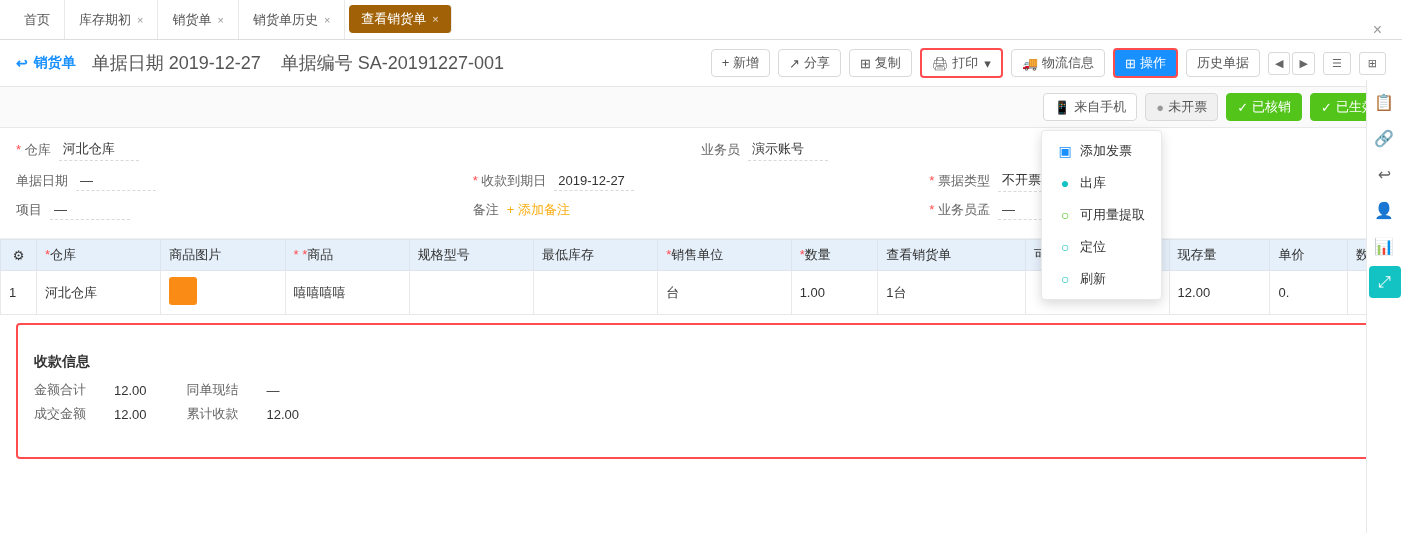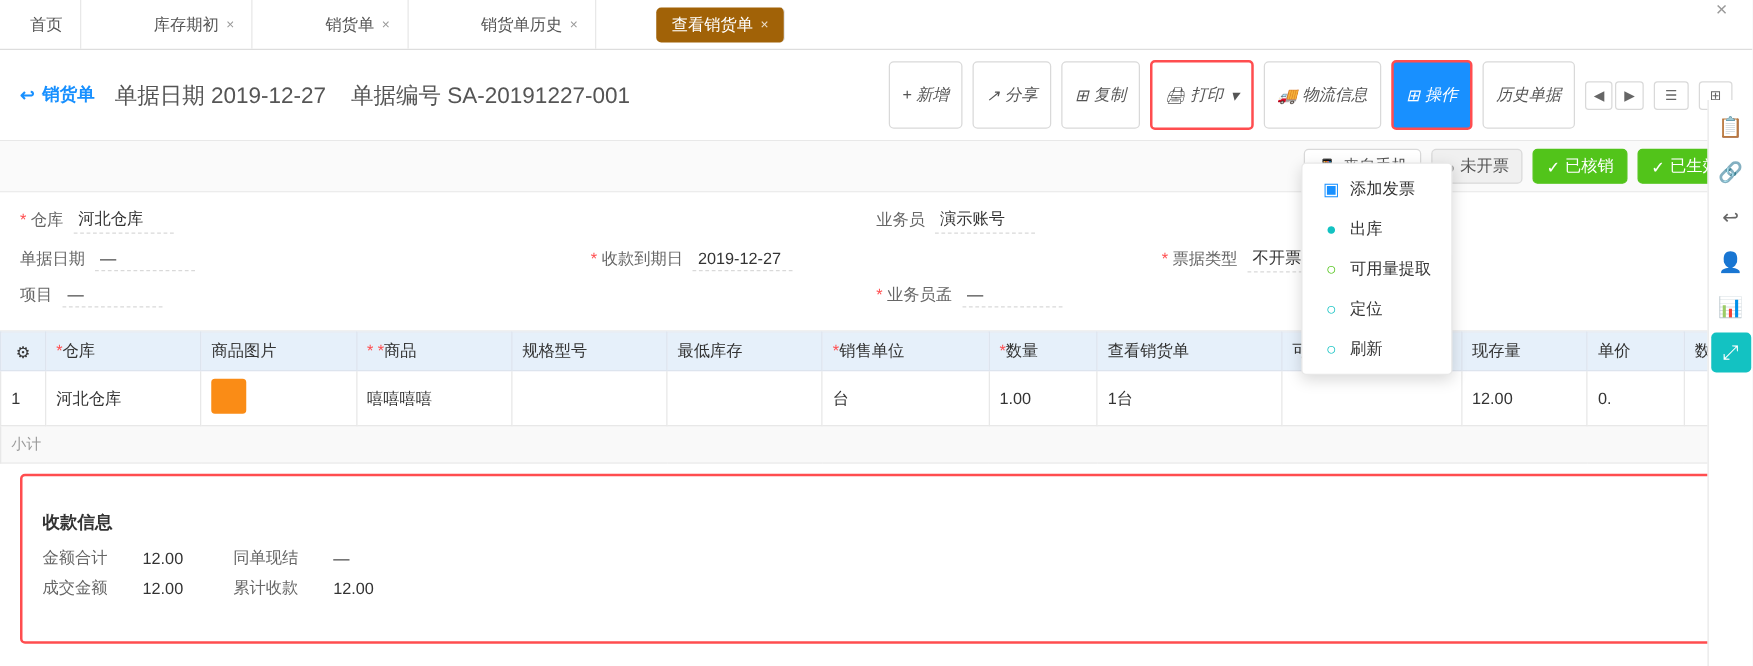--- a/index.html
+++ b/index.html
@@ -1,26 +1,25 @@
 <!DOCTYPE html>
 <html><head>
   <meta charset="utf-8">
   <style>
     * { box-sizing: border-box; margin: 0; padding: 0; }
     body { font-family: "Microsoft YaHei", "PingFang SC", sans-serif; font-size: 13px; background: #f0f2f5; color: #333; overflow: hidden; }
 
     
     .tab-bar {
-      display: flex; align-items: flex-start;
+      display: flex; align-items: flex-end;
       background: #fff;
       border-bottom: 1px solid #ddd;
       padding: 0 10px;
       height: 40px;
       position: relative;
-      gap: 44px;
     }
     .tab-item {
       display: flex; align-items: center;
       padding: 0 14px;
       height: 100%;
       cursor: pointer;
       font-size: 13px;
       color: #555;
       border-right: 1px solid #e8e8e8;
       white-space: nowrap;
@@ -50,23 +49,23 @@
       padding: 8px 16px;
       border-bottom: 1px solid #e8e8e8;
       background: #fff;
       gap: 16px;
     }
     .doc-title { display: flex; align-items: center; gap: 6px; color: #1890ff; font-weight: bold; font-size: 14px; }
     .doc-meta { display: flex; align-items: center; gap: 20px; flex: 1; color: #555; font-size: 18px; }
     .doc-actions { display: flex; align-items: center; gap: 8px; margin-left: auto; }
     .action-btn {
       display: flex; align-items: center; gap: 4px;
-      padding: 17px 10px; border: 1px solid #d9d9d9;
+      padding: 4px 10px; border: 1px solid #d9d9d9;
       border-radius: 4px; background: #fff; cursor: pointer;
-      font-size: 13px; color: #555; white-space: nowrap; font-style: italic;
+      font-size: 13px; color: #555; white-space: nowrap;
     }
     .nav-arrows { display: flex; gap: 2px; }
     .nav-arrow { padding: 4px 6px; border: 1px solid #d9d9d9; border-radius: 3px; cursor: pointer; background: #fff; font-size: 11px; color: #666; }
 
     
     .toolbar-row {
       display: flex; align-items: center;
       padding: 6px 16px;
       background: #fafafa;
       border-bottom: 1px solid #e8e8e8;
@@ -303,20 +302,24 @@
       </div>
       <div class="form-field">
         <span class="form-label required">票据类型</span>
         <span class="form-value">不开票</span>
       </div>
     </div>
     <div class="form-row">
       <div class="form-field">
         <span class="form-label">项目</span>
         <span class="form-value">—</span>
+      </div>
+      <div class="form-field">
+        <span class="form-label">备注</span>
+        <span class="add-note">添加备注</span>
       </div>
       <div class="form-field">
         <span class="form-label required">业务员孟</span>
         <span class="form-value">—</span>
       </div>
     </div>
   </div>
 
   <div class="table-section" style="margin: 0 0; max-height: 120px; overflow: auto;">
     <table>
@@ -348,23 +351,20 @@
           <td></td>
           <td></td>
           <td>台</td>
           <td>1.00</td>
           <td>1台</td>
           <td></td>
           <td>12.00</td>
           <td>0.</td>
           <td></td>
         </tr>
-        <tr class="subtotal-row">
-          <td colspan="13">小计</td>
-        </tr>
       </tbody>
     </table>
   </div>
 
   <div style="margin: 8px 16px; border: 2px solid #ff4d4f; border-radius: 4px; padding: 28px 16px; background: #fff;">
     <h3 style="font-size:14px;font-weight:bold;margin-bottom:10px;">收款信息</h3>
     <div style="display:flex; gap:40px;">
       <div>
         <div class="info-row">
           <span class="info-label">金额合计</span>

